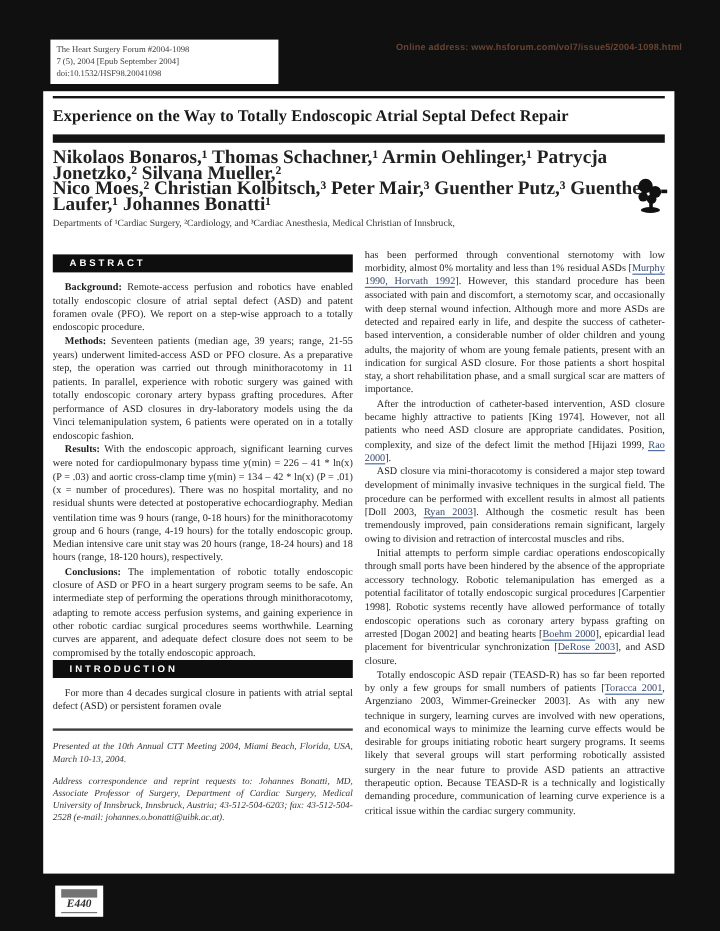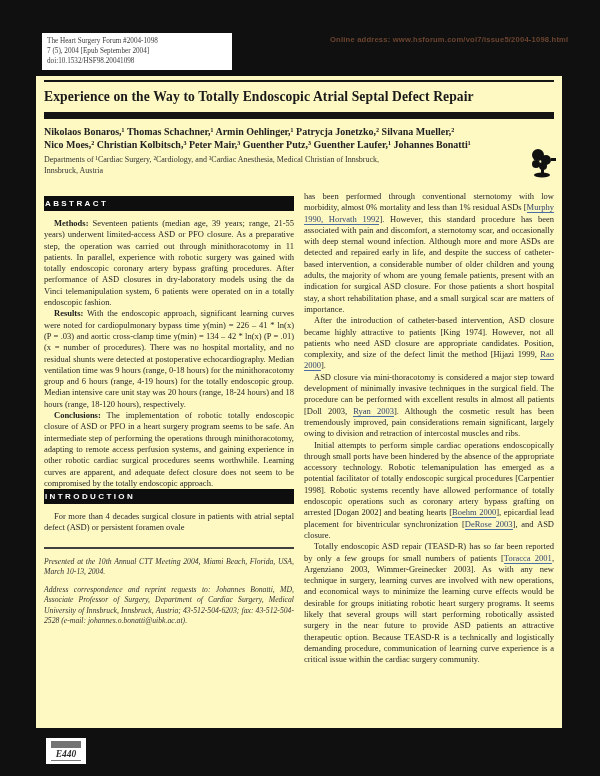--- a/index.html
+++ b/index.html
@@ -19,42 +19,42 @@
   .online-address {
     position:absolute; left:330px; top:35px; width:240px;
     font-family:"Liberation Sans", sans-serif;
     font-size:7.6px; font-weight:bold; letter-spacing:0.2px;
     color:var(--online-address, #6b4430);
     text-decoration:none; white-space:nowrap;
   }
   
   .page {
     position:absolute; left:36px; top:76px; width:526px; height:652px;
-    background:#fef9c3; padding:0 8px; overflow:hidden;
+    background:#ffffff; padding:0 8px; overflow:hidden;
   }
   .rule-thin  { height:2px; background:#161616; margin-top:4px; }
   .page-title {
     margin-top:7px; font-size:13.6px; font-weight:bold; color:#1a1a1a;
     white-space:nowrap; letter-spacing:0.1px;
   }
   .rule-thick { height:7px; background:#141414; margin-top:7px; }
-  .authors { margin-top:6px; font-size:10px; font-weight:bold; line-height:13px; color:#222; }
+  .authors { margin-top:6px; font-size:16px; font-weight:bold; line-height:13px; color:#222; }
   .affiliation { margin-top:4px; font-size:8px; line-height:10.5px; color:#333; }
   .logo {
     position:absolute; left:492px; top:70px; width:30px; height:38px;
   }
   .logo svg { width:100%; height:100%; fill:#111; }
   
   .columns { display:flex; gap:10px; margin-top:15px; }
   .col { width:250px; }
   .section-bar {
     background:#0e0e0e; color:#fdfdfd;
     font-family:"Liberation Sans", sans-serif;
     font-size:8px; font-weight:bold; letter-spacing:2.4px;
-    padding:3px 0 3px 1px; margin-bottom:7px;
+    padding:3px 0 3px 14px; margin-bottom:7px;
   }
   .col-left .section-bar.first { margin-top:5px; }
   .para {
     font-size:8.5px; line-height:11.3px; text-align:justify;
     text-indent:10px; color:#262626;
   }
   .para.noindent { text-indent:0; }
   .para b { color:#1c1c1c; }
   .cite {
     color:var(--link-text, #35476b);
@@ -93,40 +93,40 @@
   <div class="rule-thin"></div>
   <div class="page-title">Experience on the Way to Totally Endoscopic Atrial Septal Defect Repair</div>
   <div class="rule-thick"></div>
 
   <div class="authors">
     <div>Nikolaos Bonaros,¹ Thomas Schachner,¹ Armin Oehlinger,¹ Patrycja Jonetzko,² Silvana Mueller,²</div>
     <div>Nico Moes,² Christian Kolbitsch,³ Peter Mair,³ Guenther Putz,³ Guenther Laufer,¹ Johannes Bonatti¹</div>
   </div>
   <div class="affiliation">
     <div>Departments of ¹Cardiac Surgery, ²Cardiology, and ³Cardiac Anesthesia, Medical Christian of Innsbruck,</div>
-    <div>Innsbruck, Austria</div>
   </div>
 
   <div class="logo">
     <svg viewBox="0 0 30 38" xmlns="http://www.w3.org/2000/svg">
       <circle cx="10" cy="9" r="6"></circle>
       <circle cx="18" cy="14" r="5"></circle>
       <circle cx="8" cy="18" r="4"></circle>
       <circle cx="15" cy="20" r="4"></circle>
       <rect x="13" y="22" width="3" height="6"></rect>
       <ellipse cx="14" cy="29" rx="8" ry="2.5"></ellipse>
       <rect x="23" y="12" width="5" height="3"></rect>
     </svg>
   </div>
 
   <div class="columns">
 
     <div class="col col-left">
       <div class="section-bar first">ABSTRACT</div>
       <div>
+          <p class="para"><b>Background:</b> Remote-access perfusion and robotics have enabled totally endoscopic closure of atrial septal defect (ASD) and patent foramen ovale (PFO). We report on a step-wise approach to a totally endoscopic procedure.</p>
           <p class="para"><b>Methods:</b> Seventeen patients (median age, 39 years; range, 21-55 years) underwent limited-access ASD or PFO closure. As a preparative step, the operation was carried out through minithoracotomy in 11 patients. In parallel, experience with robotic surgery was gained with totally endoscopic coronary artery bypass grafting procedures. After performance of ASD closures in dry-laboratory models using the da Vinci telemanipulation system, 6 patients were operated on in a totally endoscopic fashion.</p>
           <p class="para"><b>Results:</b> With the endoscopic approach, significant learning curves were noted for cardiopulmonary bypass time y(min) = 226 – 41 * ln(x) (P = .03) and aortic cross-clamp time y(min) = 134 – 42 * ln(x) (P = .01) (x = number of procedures). There was no hospital mortality, and no residual shunts were detected at postoperative echocardiography. Median ventilation time was 9 hours (range, 0-18 hours) for the minithoracotomy group and 6 hours (range, 4-19 hours) for the totally endoscopic group. Median intensive care unit stay was 20 hours (range, 18-24 hours) and 18 hours (range, 18-120 hours), respectively.</p>
           <p class="para"><b>Conclusions:</b> The implementation of robotic totally endoscopic closure of ASD or PFO in a heart surgery program seems to be safe. An intermediate step of performing the operations through minithoracotomy, adapting to remote access perfusion systems, and gaining experience in other robotic cardiac surgical procedures seems worthwhile. Learning curves are apparent, and adequate defect closure does not seem to be compromised by the totally endoscopic approach.</p>
         </div>
 
       <div class="section-bar intro-gap">INTRODUCTION</div>
       <p class="para">For more than 4 decades surgical closure in patients with atrial septal defect (ASD) or persistent foramen ovale</p>
 
       <div class="footnote-rule"></div>
       <p class="footnote">Presented at the 10th Annual CTT Meeting 2004, Miami Beach, Florida, USA, March 10-13, 2004.</p>

